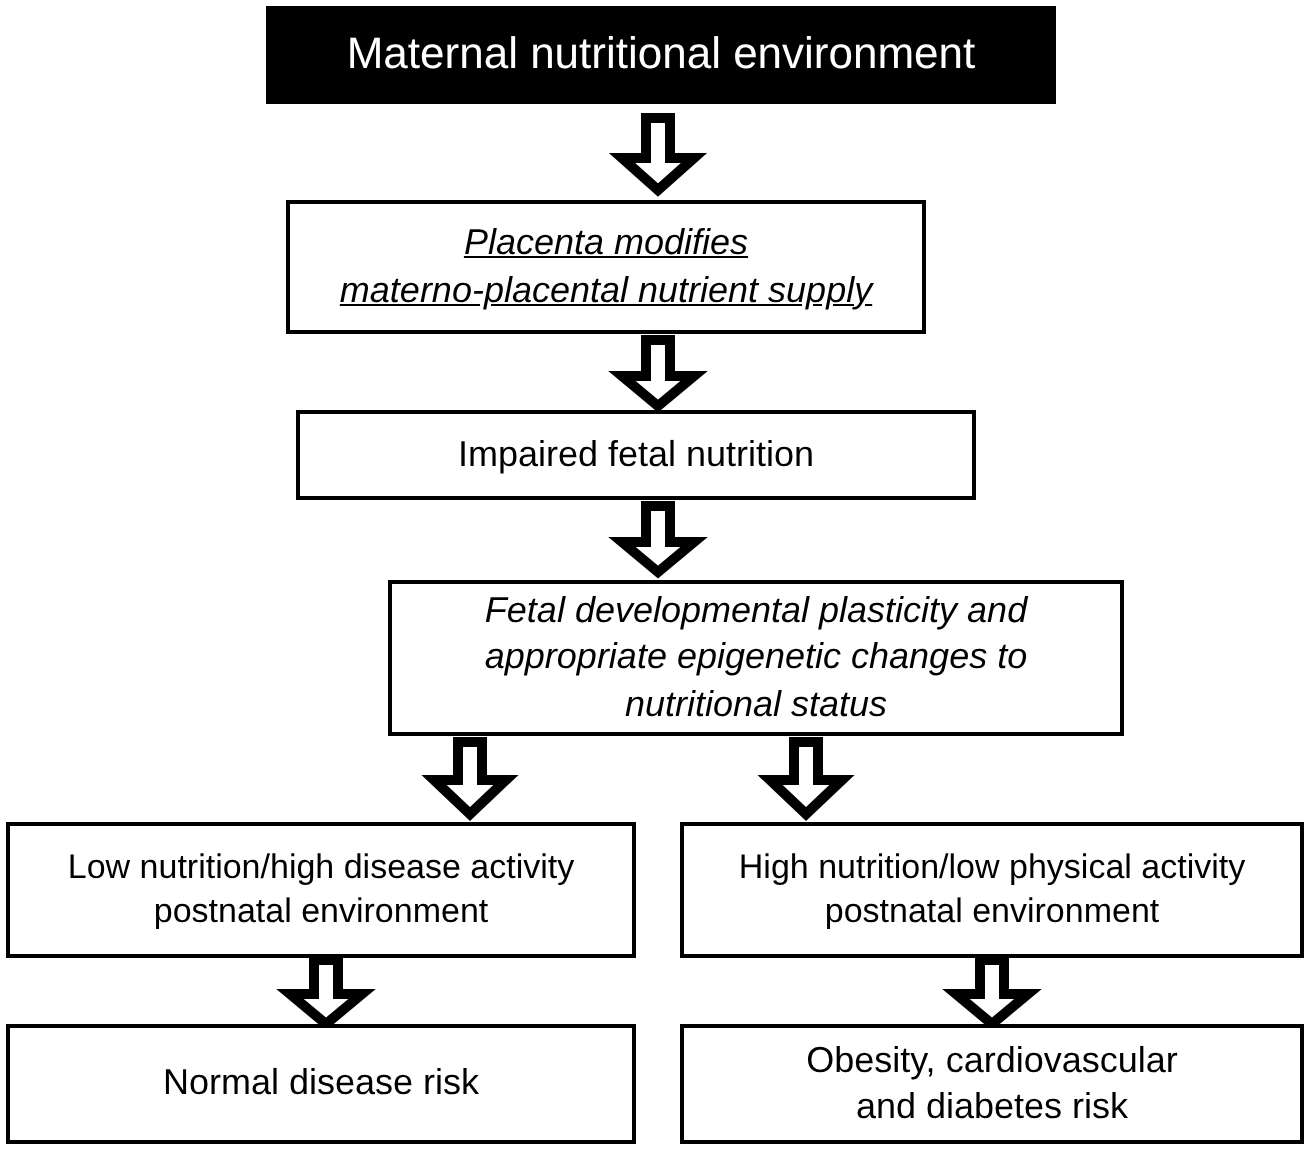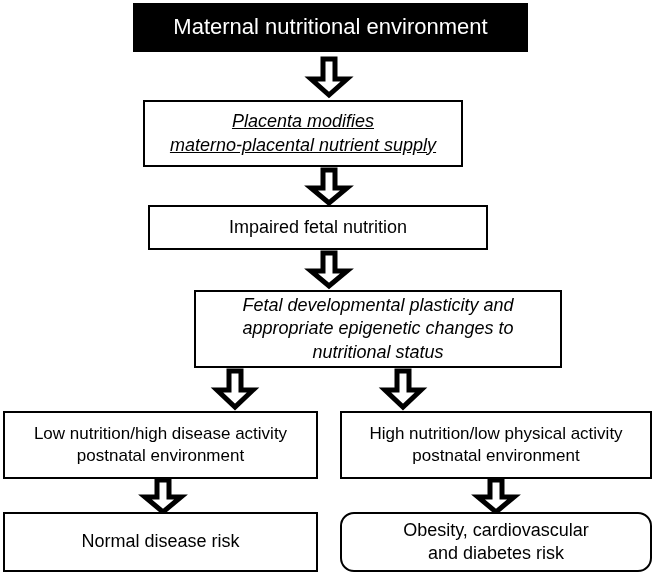--- a/index.html
+++ b/index.html
@@ -131,18 +131,18 @@
   <div class="arrow" style="left:472px; top:478px; width:48px; height:36px;">
     <svg width="48" height="36" viewBox="0 0 48 36" preserveAspectRatio="none">
       <polygon points="18,2 30,2 30,19 42,19 24,34 6,19 18,19"></polygon>
     </svg>
   </div>
 
   <div class="node" style="left:3px; top:512px; width:315px; height:60px; font-size:18px;">
     <span class="label">Normal disease risk</span>
   </div>
 
-  <div class="node" style="left:340px; top:512px; width:312px; height:60px; font-size:18px;border-radius:14px;">
+  <div class="node" style="left:340px; top:512px; width:312px; height:60px; font-size:18px;">
     <span class="label">Obesity, cardiovascular
 and diabetes risk</span>
   </div>
 
 </div>
 
 </body></html>

